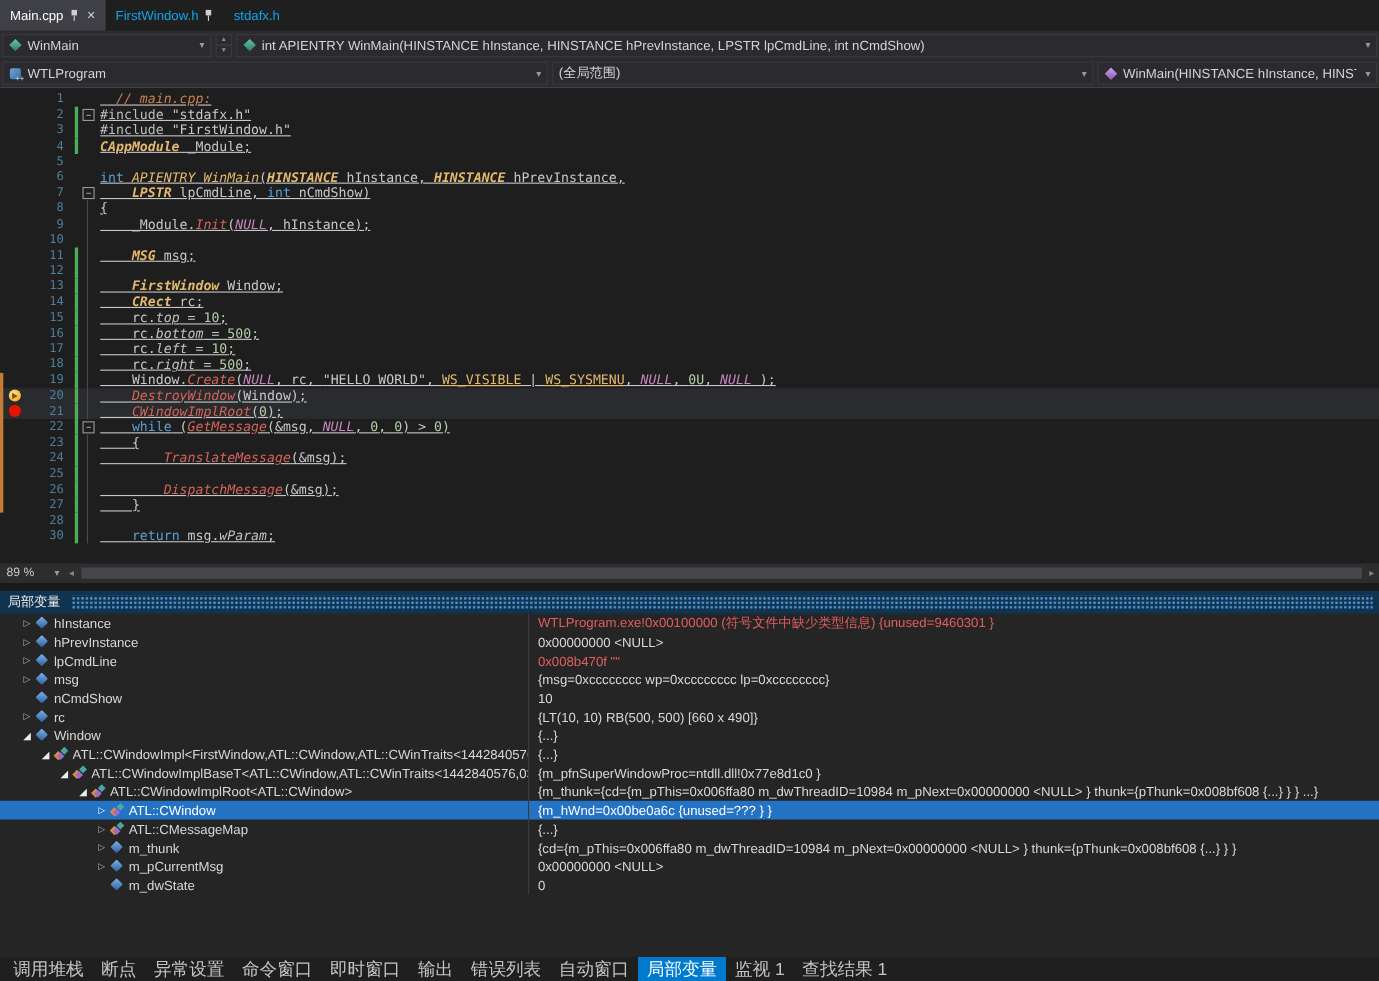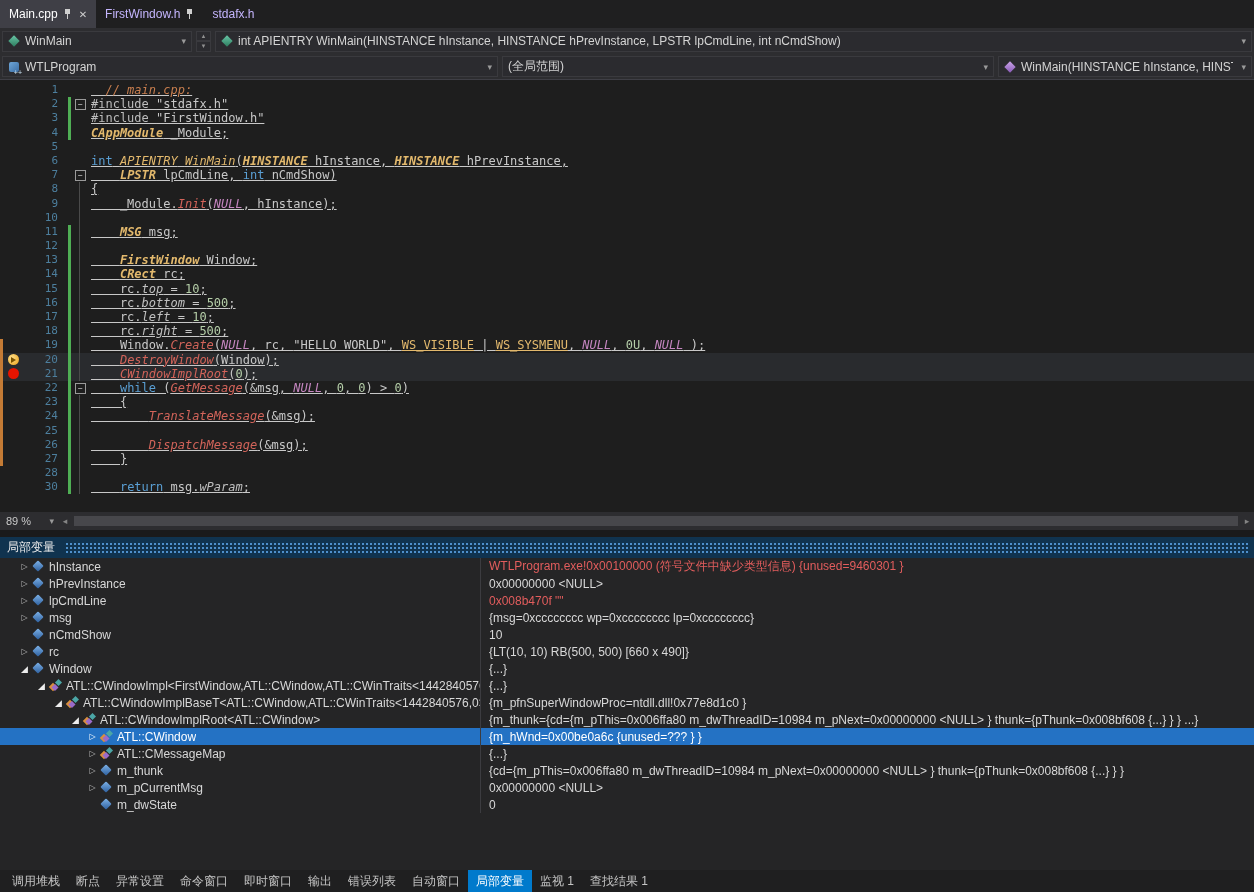--- a/index.html
+++ b/index.html
@@ -1,21 +1,21 @@
 <!DOCTYPE html>
 <html><head>
 <meta charset="utf-8">
 <style>
   html,body{margin:0;padding:0;background:#1e1e1e;}
   .app{width:1254px;height:892px;display:flex;flex-direction:column;overflow:hidden;
        font-family:"Liberation Sans",sans-serif;background:#1e1e1e;position:relative;}
 
   
   .tabbar{height:28px;background:#1f1f20;display:flex;align-items:stretch;flex:none;}
-  .etab{display:flex;align-items:center;gap:5px;padding:0 9px;font-size:12px;color:#c4b5fd;cursor:default;}
+  .etab{display:flex;align-items:center;gap:5px;padding:0 9px;font-size:12px;color:#0ea5e9;cursor:default;}
   .etab.active{background:#3f3f46;color:#ffffff;}
   .pin{position:relative;width:9px;height:12px;display:inline-block;}
   .pin::before{content:"";position:absolute;left:2px;top:1px;width:5px;height:5px;background:#cfcfcf;}
   .pin::after{content:"";position:absolute;left:4px;top:6px;width:1px;height:5px;background:#cfcfcf;}
   .close{font-size:10px;color:#cfcfcf;margin-left:2px;}
 
   
   .nav{background:#2d2d30;display:flex;align-items:center;flex:none;}
   .nav1{height:26px;padding:0 2px;}
   .nav2{height:25px;padding:0 2px;border-bottom:1px solid #3f3f46;}
@@ -113,21 +113,21 @@
   .lname-text{font-size:12px;color:#d8d8d8;overflow:hidden;white-space:nowrap;}
   .lvalue{flex:1;display:flex;align-items:center;padding-left:8px;border-left:1px solid #3c3c40;
           overflow:hidden;white-space:nowrap;font-size:12px;color:#d8d8d8;}
   .lvalue.red{color:#e25d5d;}
   .lrow.sel .lname-text,.lrow.sel .lvalue{color:#ffffff;}
   .lrow.sel .arrow{color:#ffffff;}
   .lfill{flex:1;}
 
   
   .bottombar{height:22px;flex:none;background:#1f1f20;display:flex;align-items:stretch;padding-left:4px;}
-  .btab{padding:0 8px;display:flex;align-items:center;font-size:12px;color:#c4c4c4;white-space:nowrap;}
+  .btab{padding:0 8px;display:flex;align-items:center;font-size:16px;color:#c4c4c4;white-space:nowrap;}
   .btab.active{background:#007acc;color:#ffffff;}
 </style>
 </head>
 <body>
 
 <div class="app">
 
   <div class="tabbar">
       <div class="etab active">
         <span class="etab-label">Main.cpp</span>

